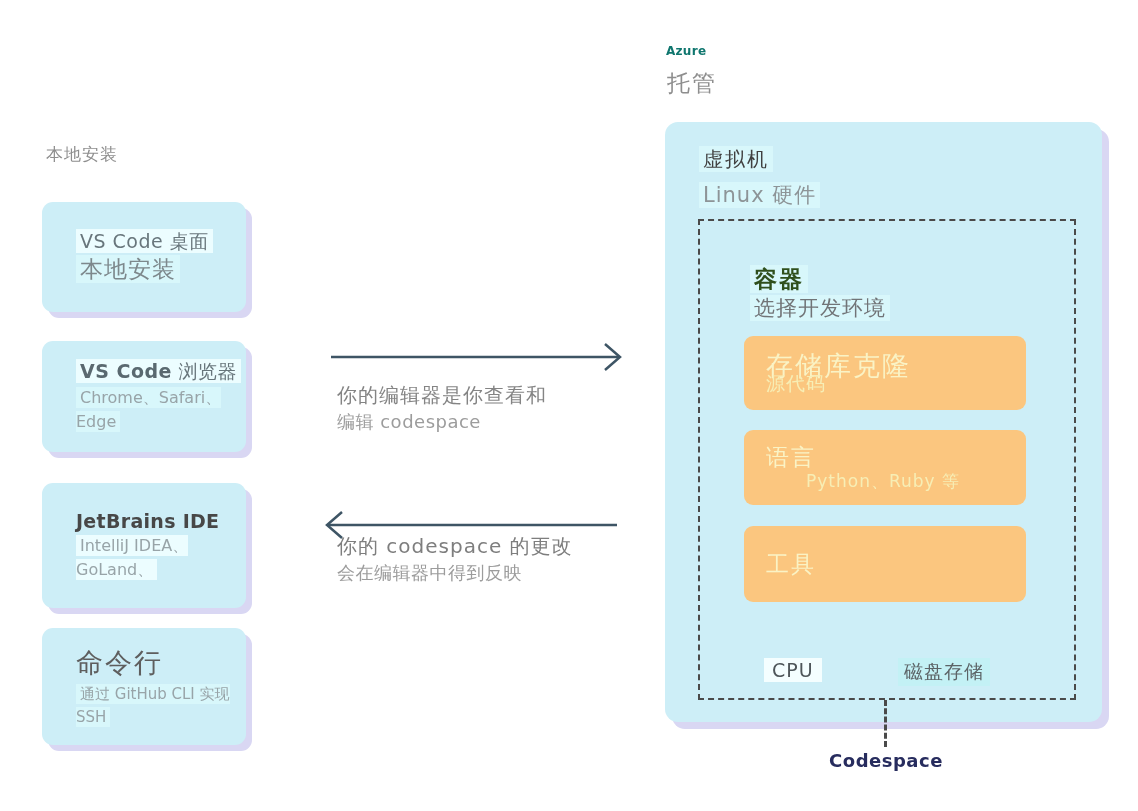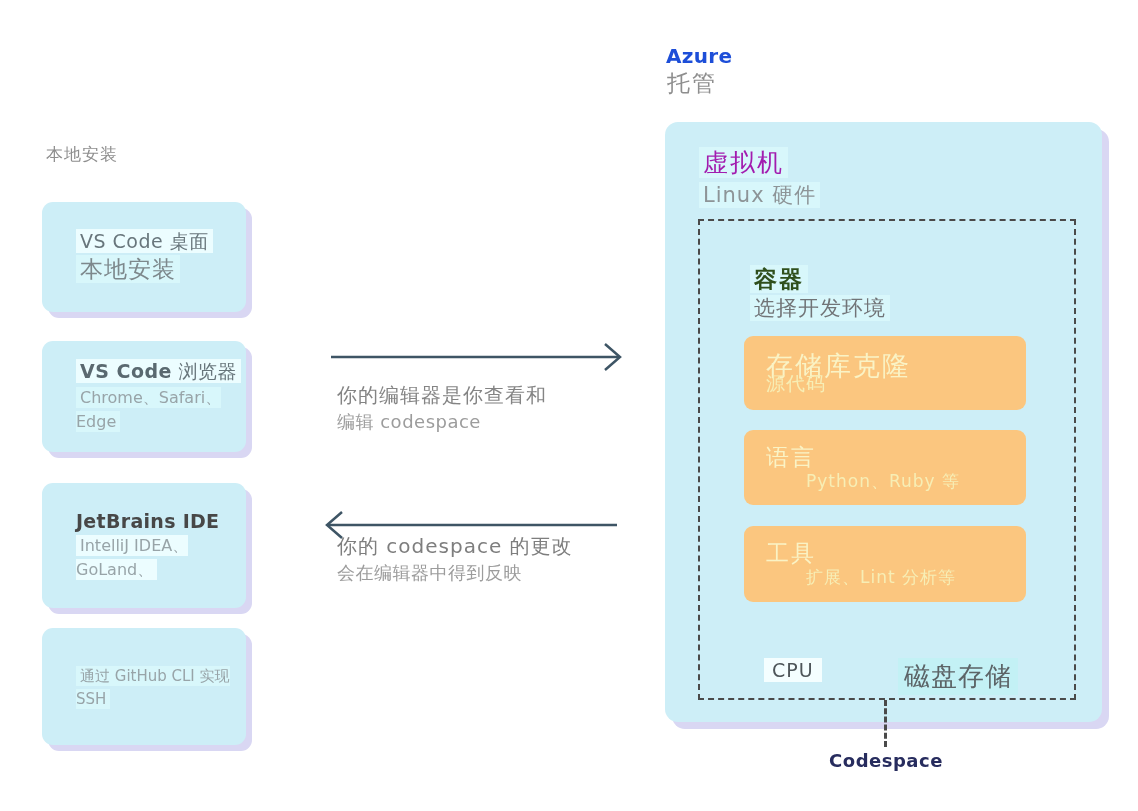--- a/index.html
+++ b/index.html
@@ -32,21 +32,21 @@
   
   .flow-text1{font-size:20px;color:#848484;letter-spacing:1px;line-height:1.45;}
   .flow-text2{font-size:18px;color:#9c9c9c;letter-spacing:.5px;}
 
   
   .vm-box{
     left:665px;top:122px;width:437px;height:600px;
     background:#cdeef7;border-radius:13px;
     box-shadow:7px 7px 0 #d9d7f3;
   }
-  .vm-title{font-size:25px;color:#a21caf;letter-spacing:2px;}
+  .vm-title{font-size:20px;color:#404040;letter-spacing:2px;}
   .vm-sub{font-size:21px;color:#8d9497;letter-spacing:1px;}
 
   .dashed-box{
     left:698px;top:219px;width:378px;height:481px;
     border:2px dashed #4a4a4a;box-sizing:border-box;background:transparent;
   }
   .ct-title{font-size:23px;font-weight:bold;color:#2f4f1c;letter-spacing:2px;}
   .ct-sub{font-size:21px;color:#717477;letter-spacing:1px;}
 
   .orange-item{
@@ -55,32 +55,32 @@
     padding-left:22px;box-sizing:border-box;
   }
   .oi-title{color:#faf3c5;line-height:1.05;letter-spacing:2px;}
   .oi-sub{color:#f7eeb5;line-height:1.1;letter-spacing:1px;}
   .oi-big .oi-title{font-size:27px;}
   .oi-big .oi-sub{font-size:19px;margin-top:-7px;}
   .oi-sm .oi-title{font-size:23px;}
   .oi-sm .oi-sub{font-size:17px;margin-top:3px;margin-left:40px;}
 
   .hw-cpu{font-size:19px;color:#4e565a;background:#f4feff;padding:1px 8px;letter-spacing:1px;}
-  .hw-disk{font-size:26px;color:#5c6467;background:#c3f1f5;padding:1px 6px;letter-spacing:1px;}
+  .hw-disk{font-size:19px;color:#5c6467;background:#c3f1f5;padding:1px 6px;letter-spacing:1px;}
 
   .connector{
     left:884px;top:700px;height:47px;width:0;
     border-left:3px dashed #4a4a4a;
   }
   .codespace-label{
     left:826px;top:750px;width:120px;text-align:center;
     font-size:18px;font-weight:bold;color:#272c5e;letter-spacing:.5px;
   }
 
-  .azure-title{font-size:20px;font-weight:bold;color:#1d4ed8;letter-spacing:.3px;}
+  .azure-title{font-size:12px;font-weight:bold;color:#0f766e;letter-spacing:.3px;}
   .azure-sub{font-size:23px;color:#8e8e8e;letter-spacing:2px;}
 </style>
 </head>
 <body>
 
 <div class="abs azure-title" style="left:666px;top:44px;">Azure</div>
 <div class="abs azure-sub" style="left:667px;top:68px;">托管</div>
 
 <div class="abs side-label" style="left:46px;top:143px;">本地安装</div>
 
@@ -93,20 +93,21 @@
   <div class="eb-title"><span class="hl-white"><span class="b">VS Code</span><span> 浏览器</span></span></div>
   <div class="eb-sub"><span class="hl-cyan">Chrome、Safari、Edge</span></div>
 </div>
 
 <div class="abs edit-box" style="top:483px;height:125px;">
   <div class="jb-title">JetBrains IDE</div>
   <div class="eb-sub"><span class="hl-white">IntelliJ IDEA、GoLand、</span></div>
 </div>
 
 <div class="abs edit-box" style="top:628px;height:117px;">
+  <div class="cmd-title">命令行</div>
   <div class="eb-sub" style="font-size:15px;"><span class="hl-cyan">通过 GitHub CLI 实现 SSH</span></div>
 </div>
 
 <svg class="abs" style="left:325px;top:339px;" width="302" height="36" viewBox="0 0 302 36">
   <line x1="6" y1="18" x2="294" y2="18" stroke="#3e5565" stroke-width="2.5"></line>
   <polyline points="280,5 295,18 280,31" fill="none" stroke="#3e5565" stroke-width="2.5"></polyline>
 </svg>
 <div class="abs" style="left:337px;top:381px;">
   <div class="flow-text1">你的编辑器是你查看和</div>
   <div class="flow-text2">编辑 codespace</div>
@@ -136,20 +137,19 @@
   <div class="oi-sub">源代码</div>
 </div>
 
 <div class="abs orange-item oi-sm" style="top:430px;height:75px;">
   <div class="oi-title">语言</div>
   <div class="oi-sub">Python、Ruby 等</div>
 </div>
 
 <div class="abs orange-item oi-sm" style="top:526px;height:76px;">
   <div class="oi-title">工具</div>
-  <div class="oi-sub">扩展、Lint 分析等</div>
 </div>
 
 <div class="abs hw-cpu" style="left:764px;top:658px;">CPU</div>
 <div class="abs hw-disk" style="left:898px;top:658px;">磁盘存储</div>
 
 <div class="abs connector"></div>
 <div class="abs codespace-label">Codespace</div>
 
 </body></html>

